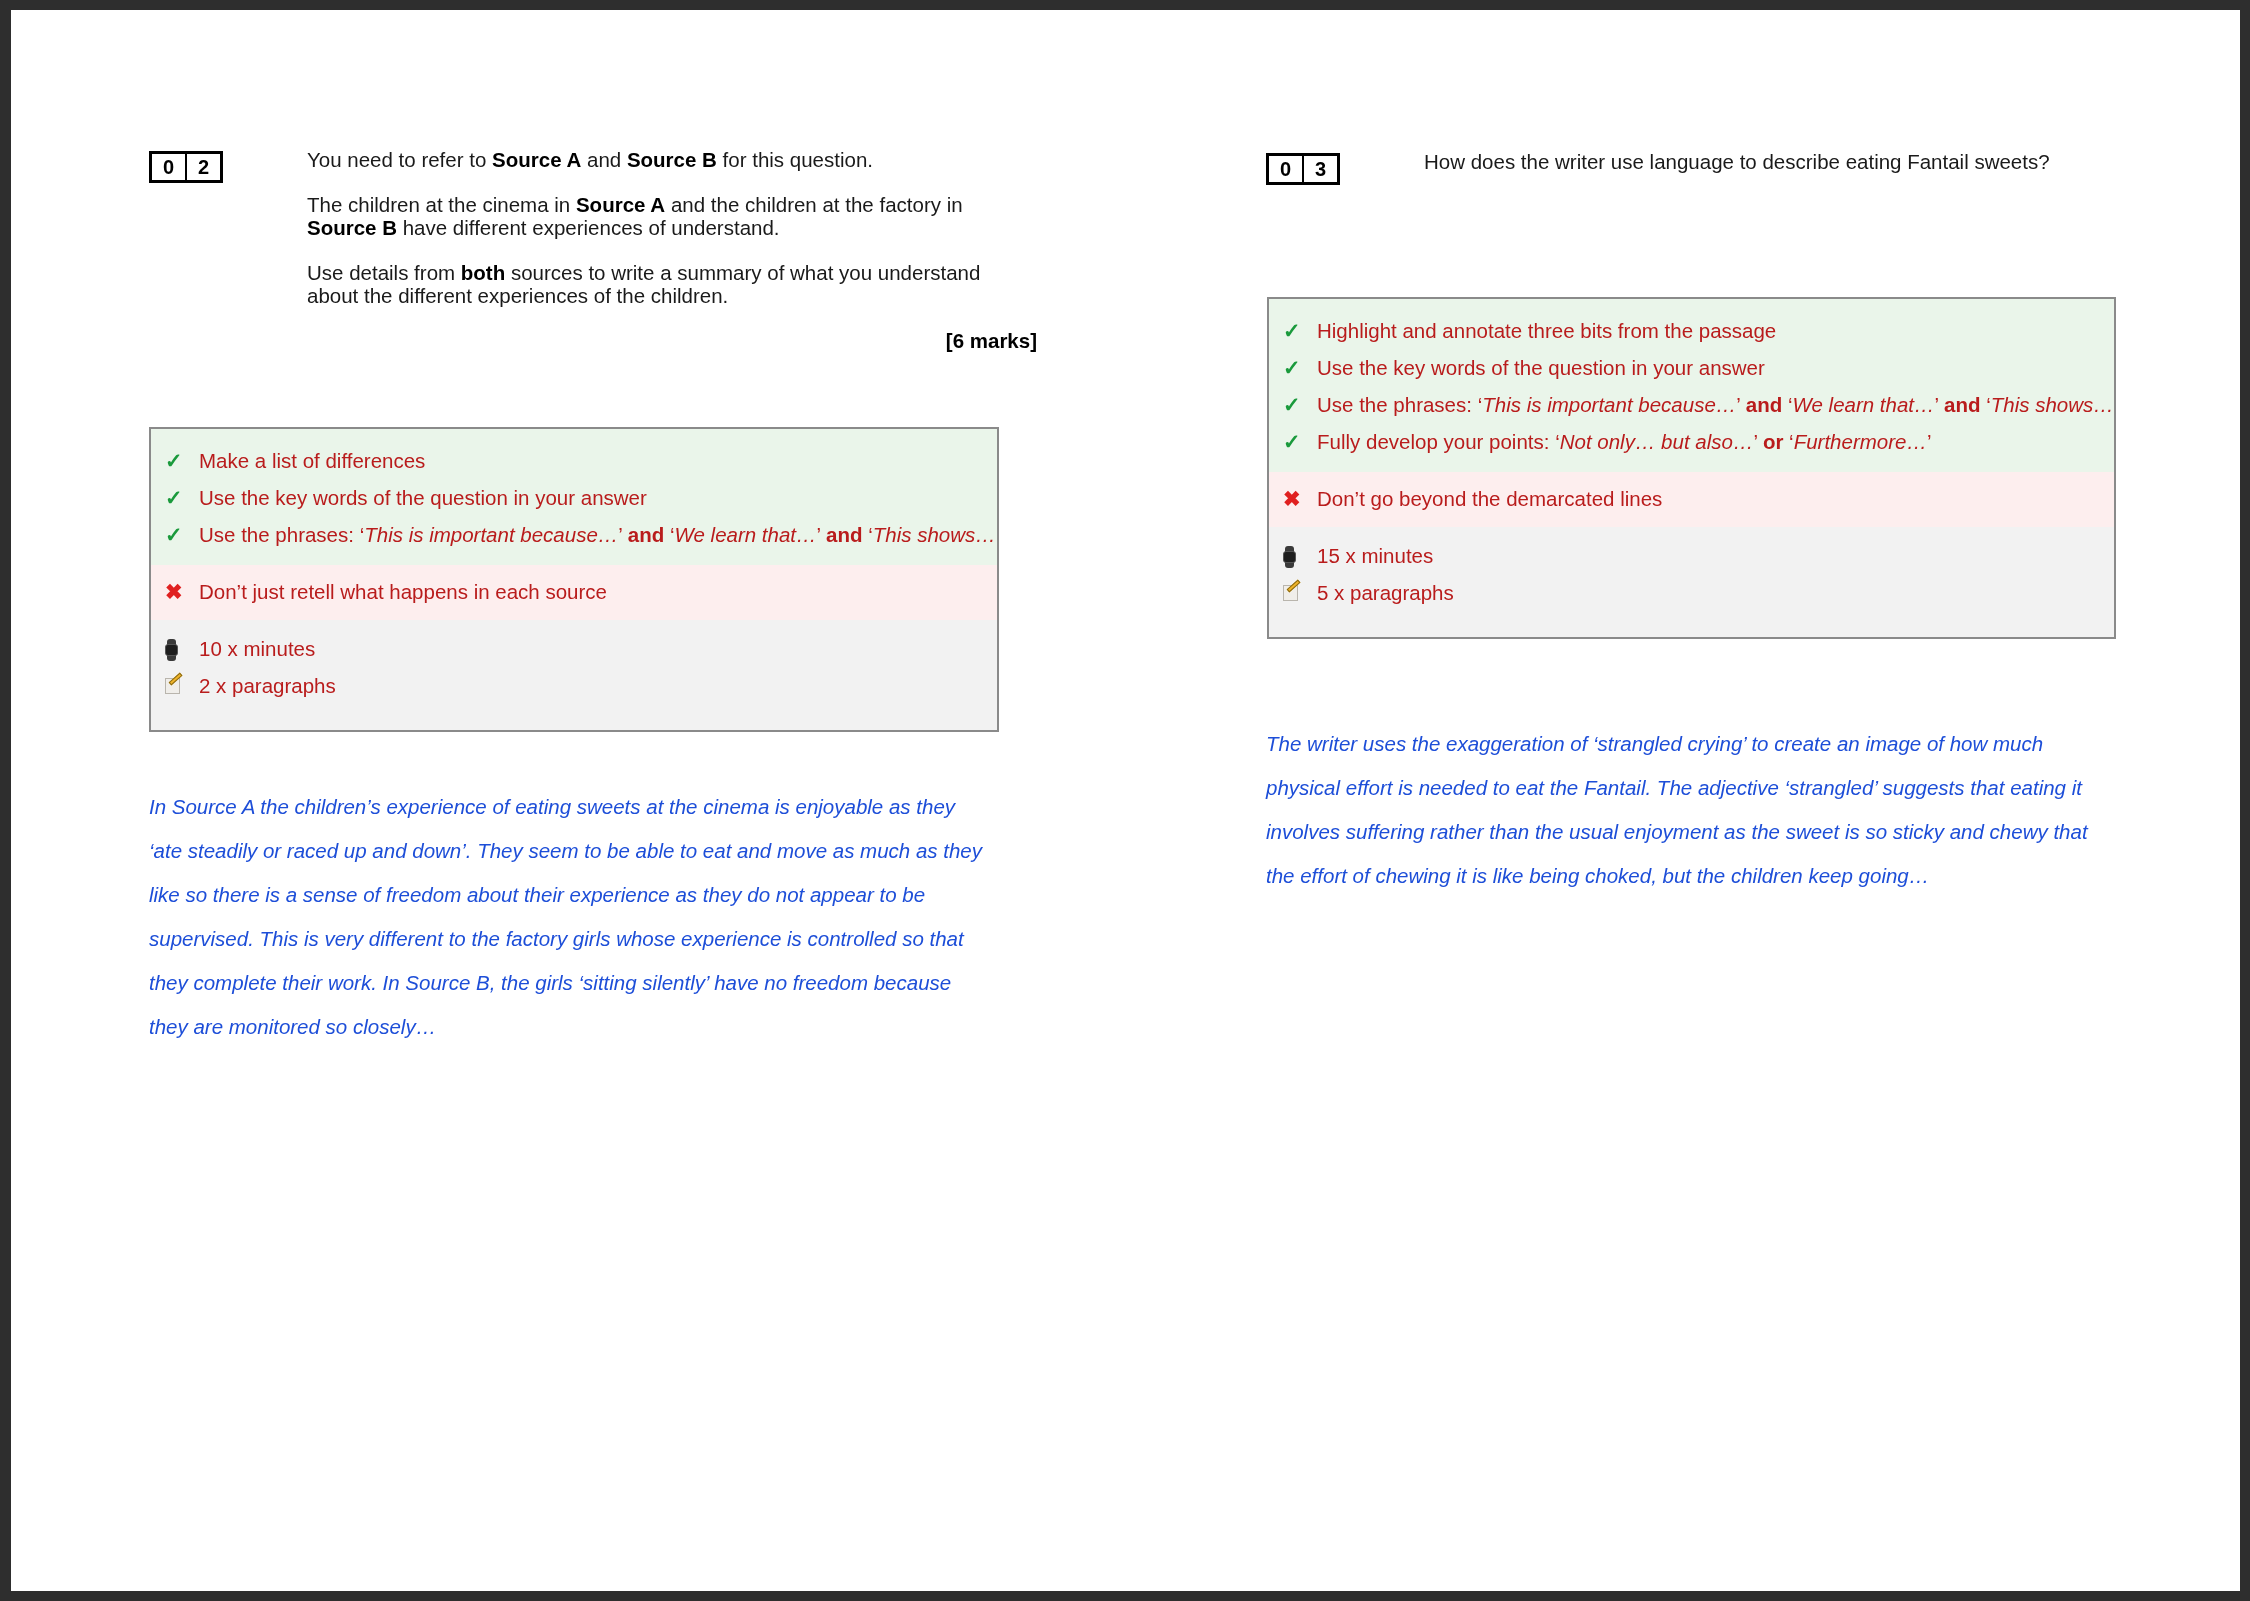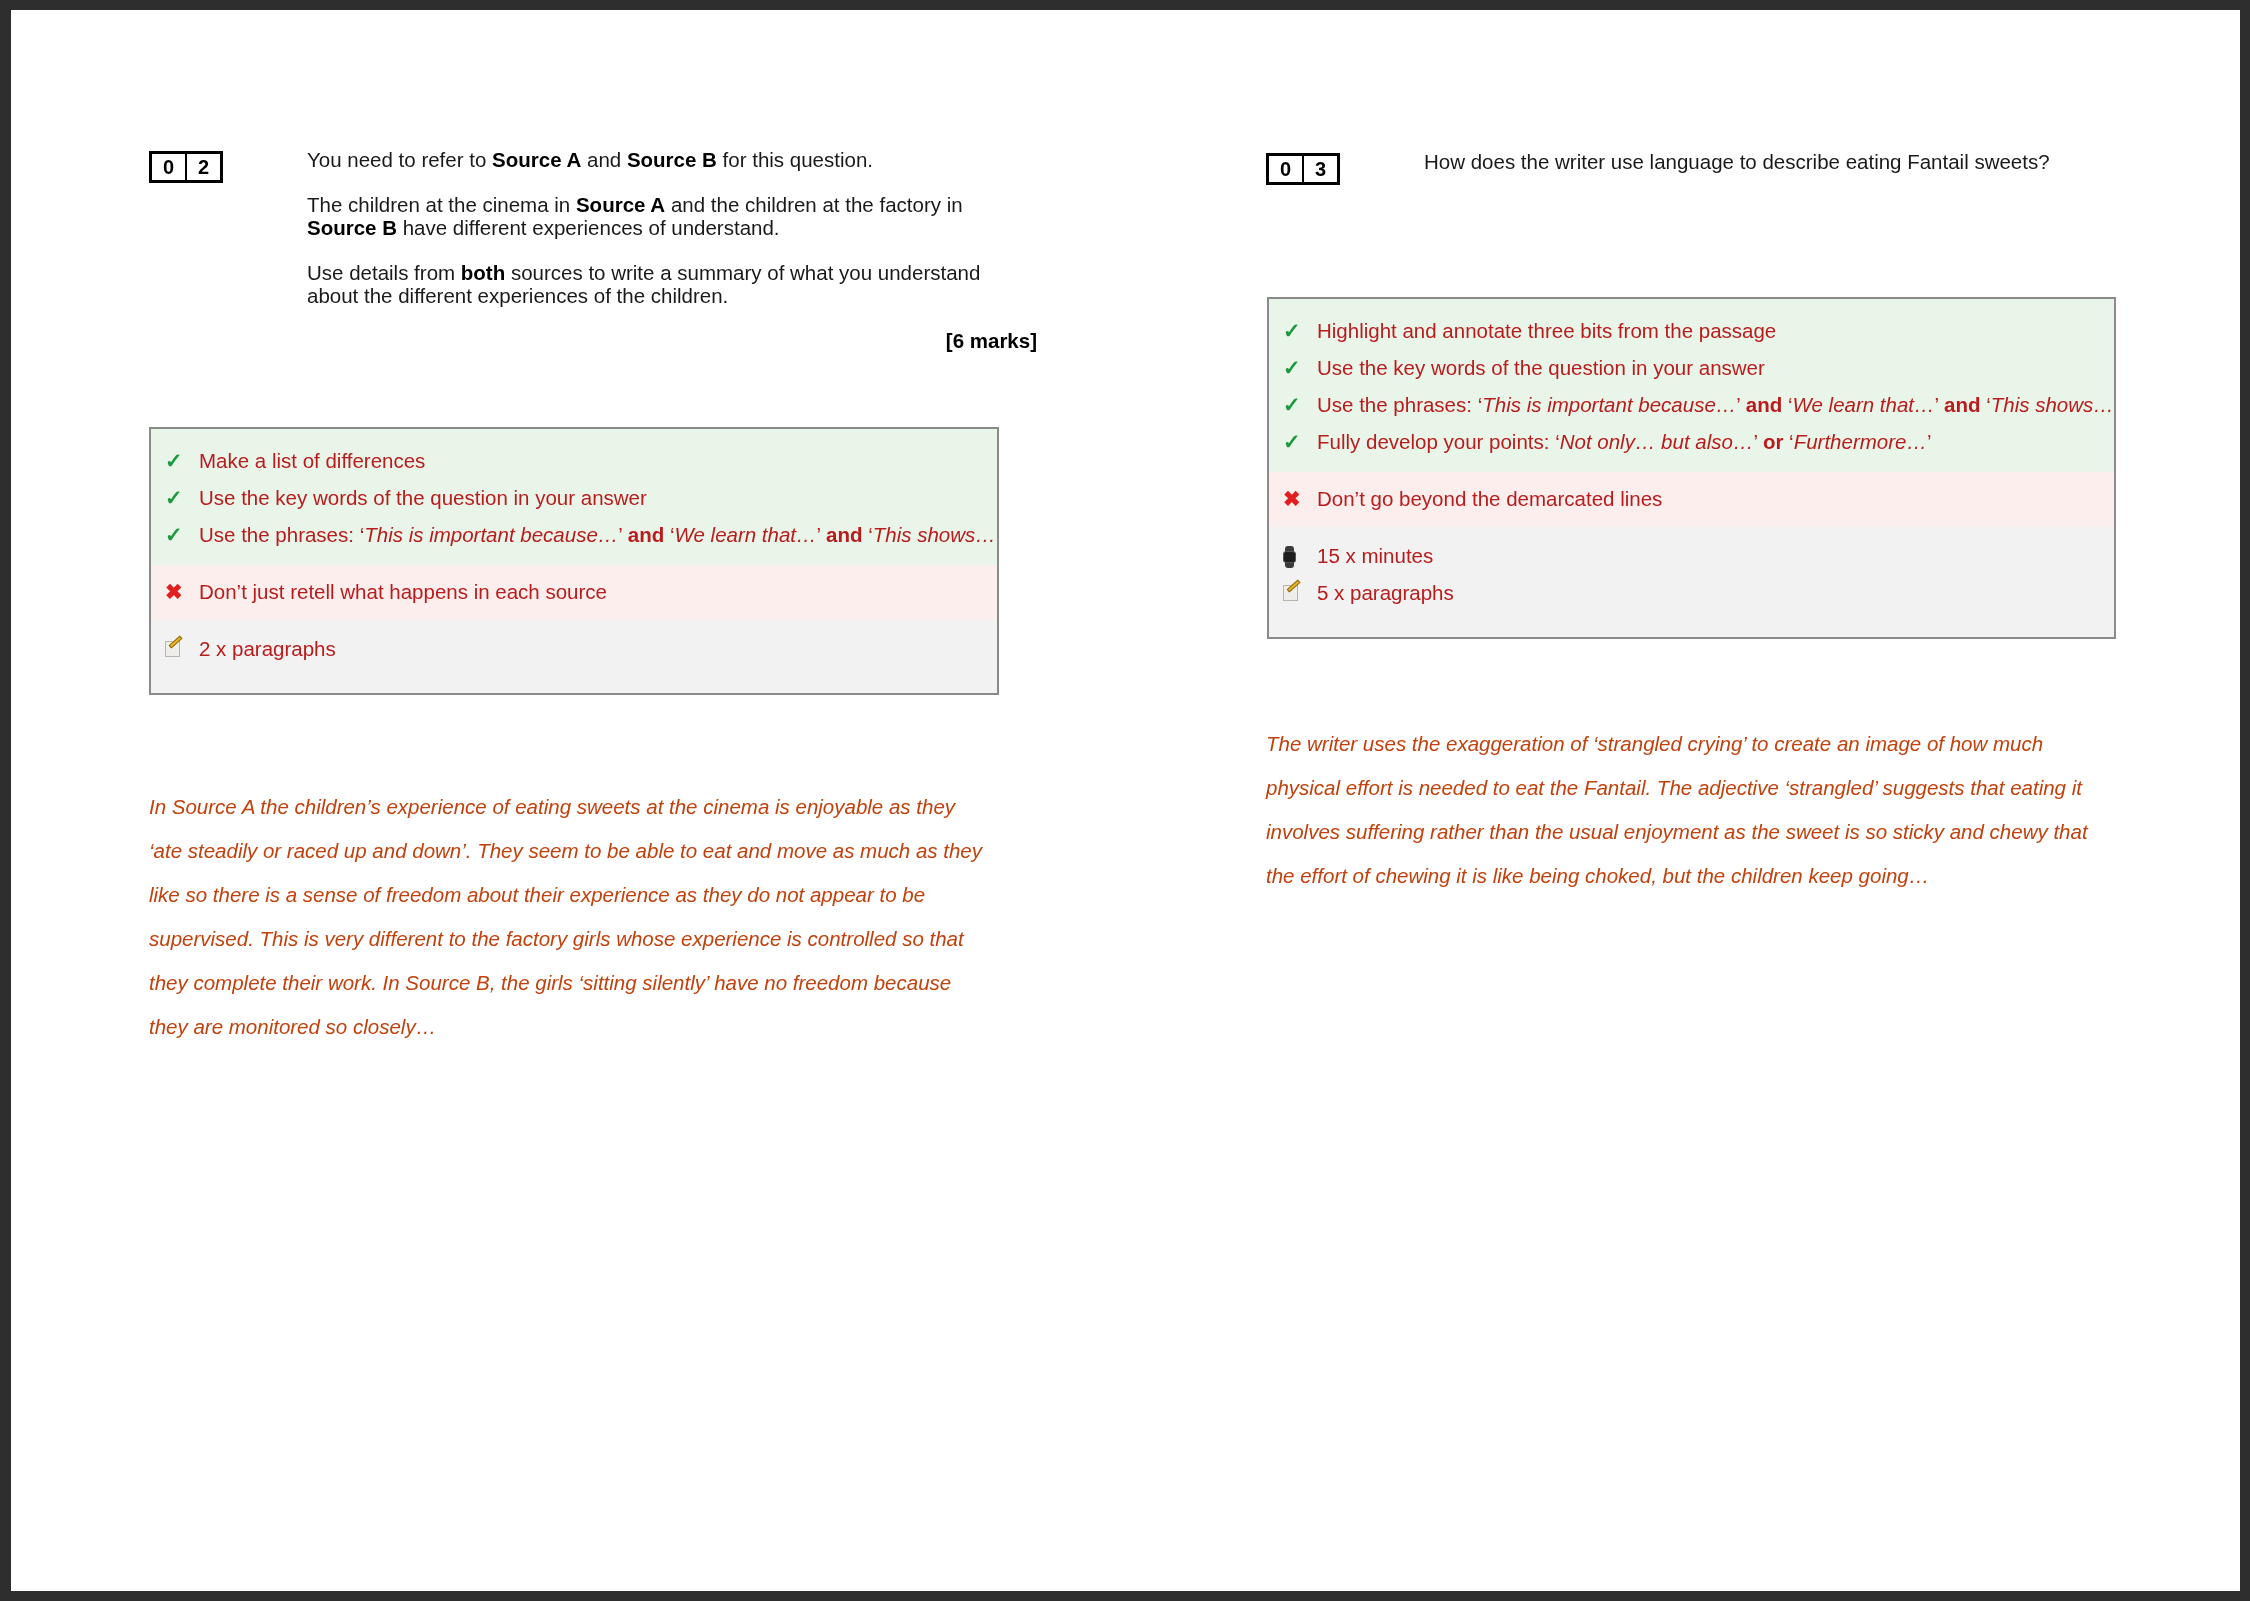--- a/index.html
+++ b/index.html
@@ -189,21 +189,21 @@
     transform: rotate(-42deg);
     transform-origin: left center;
   }
 
   
   .answer {
     position: absolute;
     font-style: italic;
     font-size: 20.5px;
     line-height: 44px;
-    color: #c2410c;
+    color: #1d4ed8;
     font-family: "Liberation Sans", sans-serif;
   }
 </style>
 </head>
 <body>
 
 <div class="page">
   <div class="columns">
 
     <div class="col col-left">
@@ -237,20 +237,24 @@
             </div>
           </div>
         <div class="band band-pink">
             <div class="crow">
               <span class="glyph glyph-cross">✖</span>
               <span class="ctext"><span>Don’t just retell what happens in each source</span></span>
             </div>
           </div>
         <div class="band band-grey">
             <div class="crow">
+              <span class="glyph glyph-emoji"><span class="emoji-watch"></span></span>
+              <span class="ctext">10 x minutes</span>
+            </div>
+            <div class="crow">
               <span class="glyph glyph-emoji"><span class="emoji-memo"></span></span>
               <span class="ctext">2 x paragraphs</span>
             </div>
           </div>
       </div>
 
       <div class="answer" style="left:10px; top:775px; width:838px;">In Source A the children’s experience of eating sweets at the cinema is enjoyable as they ‘ate steadily or raced up and down’. They seem to be able to eat and move as much as they like so there is a sense of freedom about their experience as they do not appear to be supervised. This is very different to the factory girls whose experience is controlled so that they complete their work. In Source B, the girls ‘sitting silently’ have no freedom because they are monitored so closely…</div>
     </div>
 
     <div class="col col-right">

